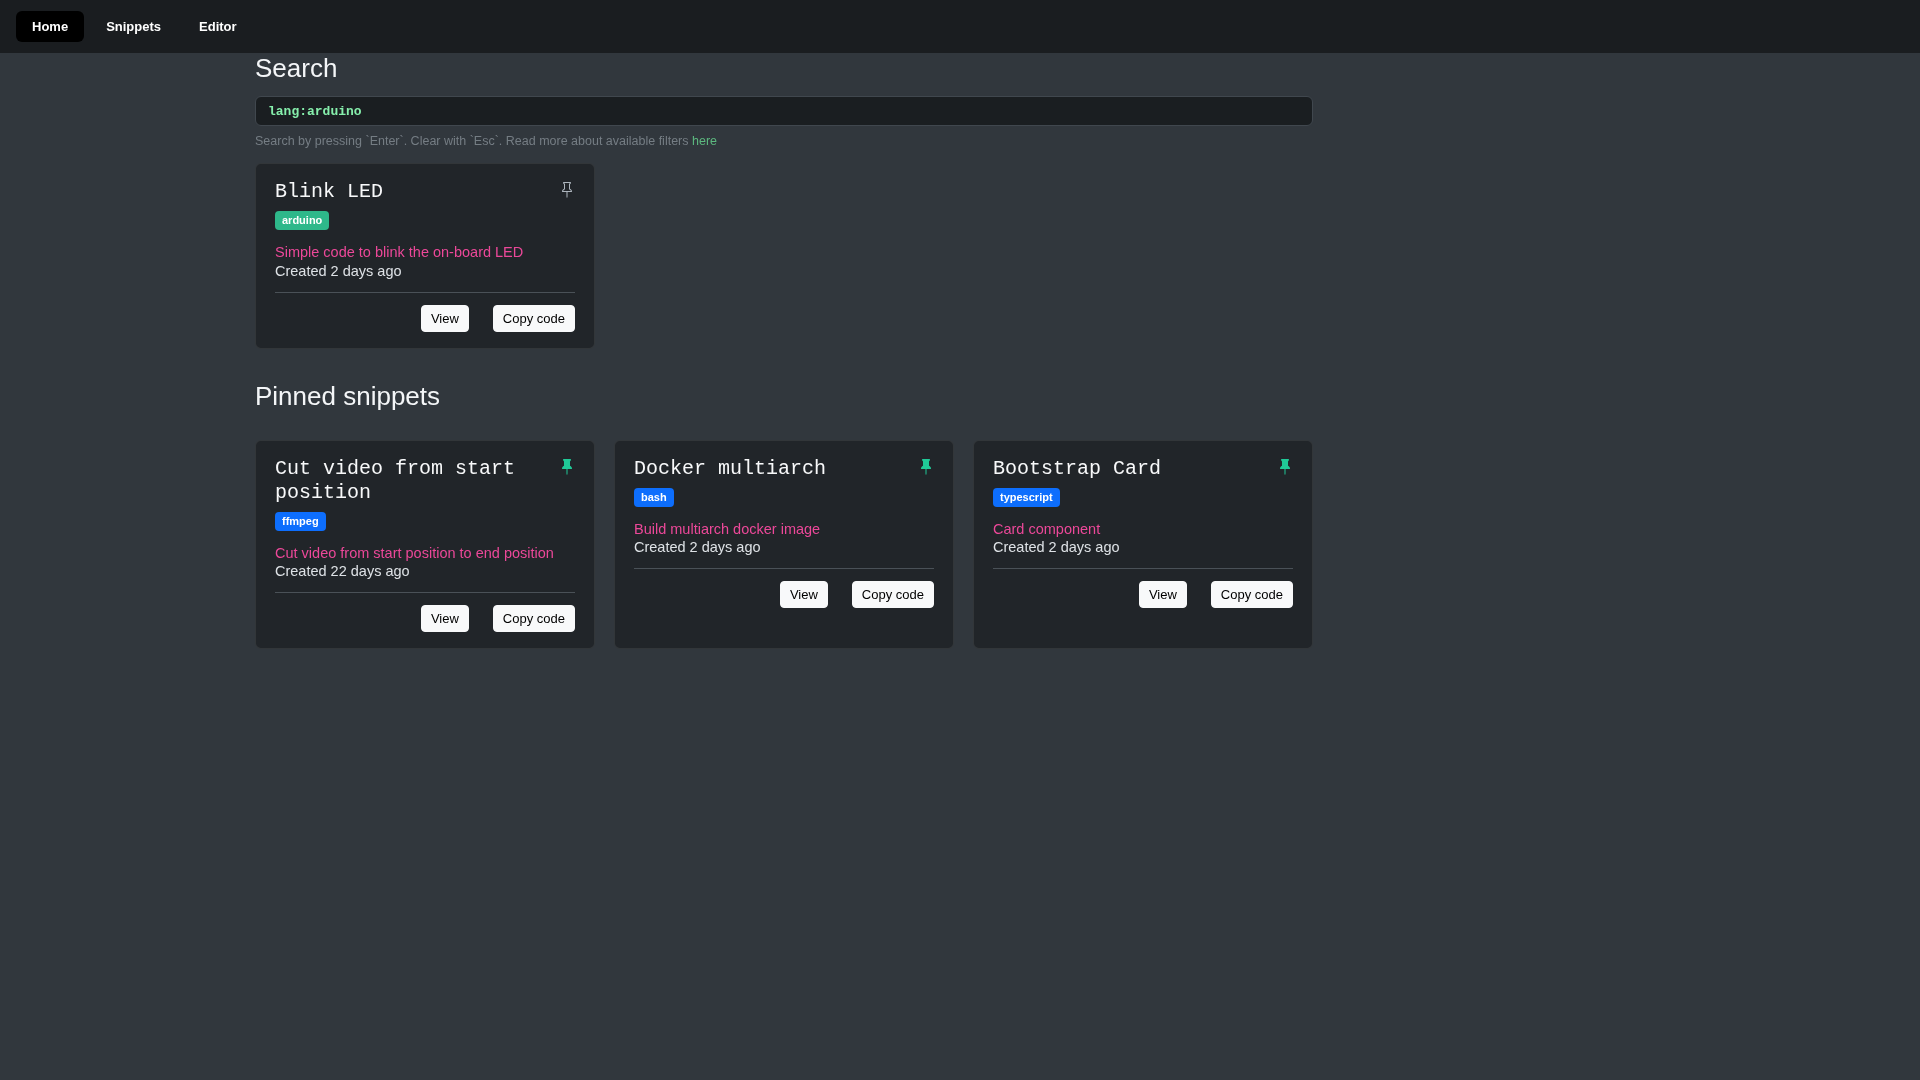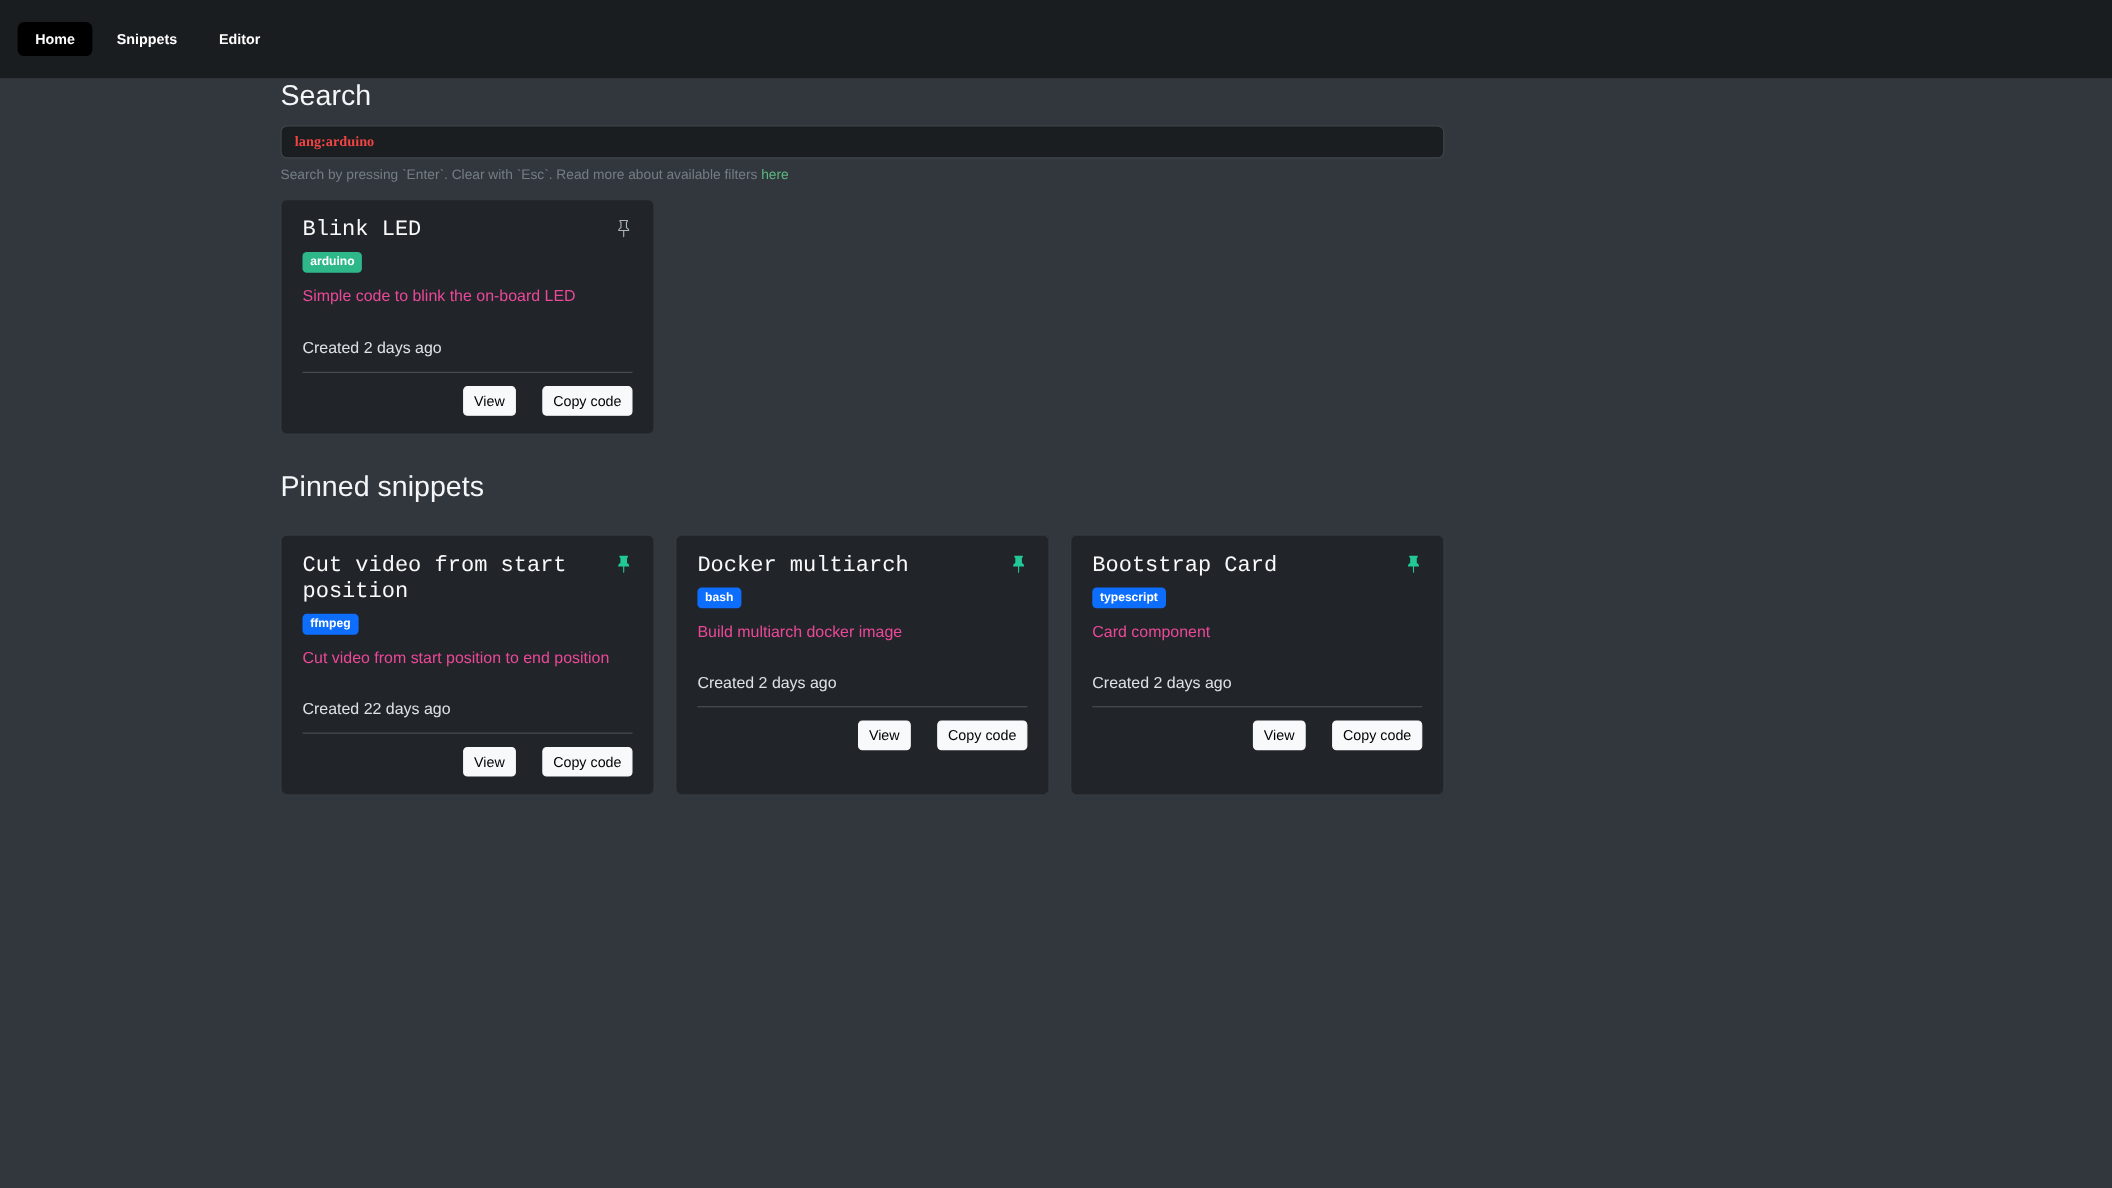--- a/index.html
+++ b/index.html
@@ -6,21 +6,21 @@
   html, body {
     width: 1920px; height: 1080px;
     background: #31373d;
     font-family: "Liberation Sans", "DejaVu Sans", sans-serif;
     overflow: hidden;
     color: #dee2e6;
   }
 
   
   .navbar {
-    height: 71px;
+    height: 53px;
     background: #1a1d20;
     display: flex;
     align-items: center;
     padding: 0 16px;
     gap: 6px;
   }
   .nav-item {
     color: #ffffff;
     font-size: 13px;
     font-weight: 700;
@@ -45,25 +45,25 @@
     margin: 0 0 12px 0;
   }
 
   
   .search-input {
     width: 100%;
     height: 30px;
     background: #1a1e21;
     border: 1px solid #40474e;
     border-radius: 6px;
-    color: #ef4444;
+    color: #86efac;
     font-size: 13px;
     font-weight: 600;
     padding: 0 12px;
-    font-family: Liberation Serif, serif;
+    font-family: Liberation Mono, monospace;
     outline: none;
   }
   .search-help {
     margin-top: 8px;
     font-size: 12.5px;
     color: #757d84;
   }
   .search-help a {
     color: #5cb87f;
     text-decoration: none;
@@ -116,21 +116,20 @@
     line-height: 1;
   }
 
   .card-desc {
     margin-top: 13px;
     font-size: 14.5px;
     color: #ec4899;
     line-height: 1.35;
   }
   .card-created {
-    margin-top: 28px;
     font-size: 14.5px;
     color: #dee2e6;
   }
   .card-divider {
     border: none;
     border-top: 1px solid #4a5157;
     margin: 13px 0 12px 0;
   }
   .card-actions {
     display: flex;

